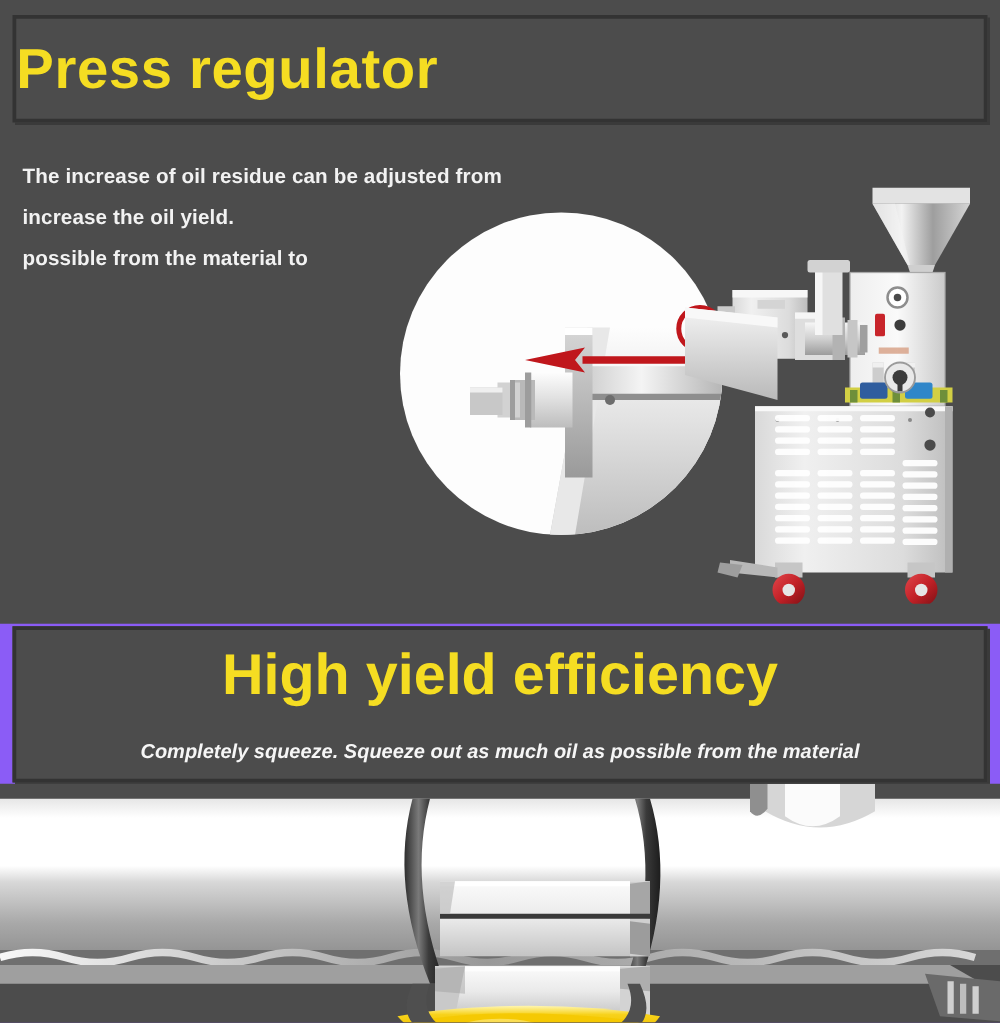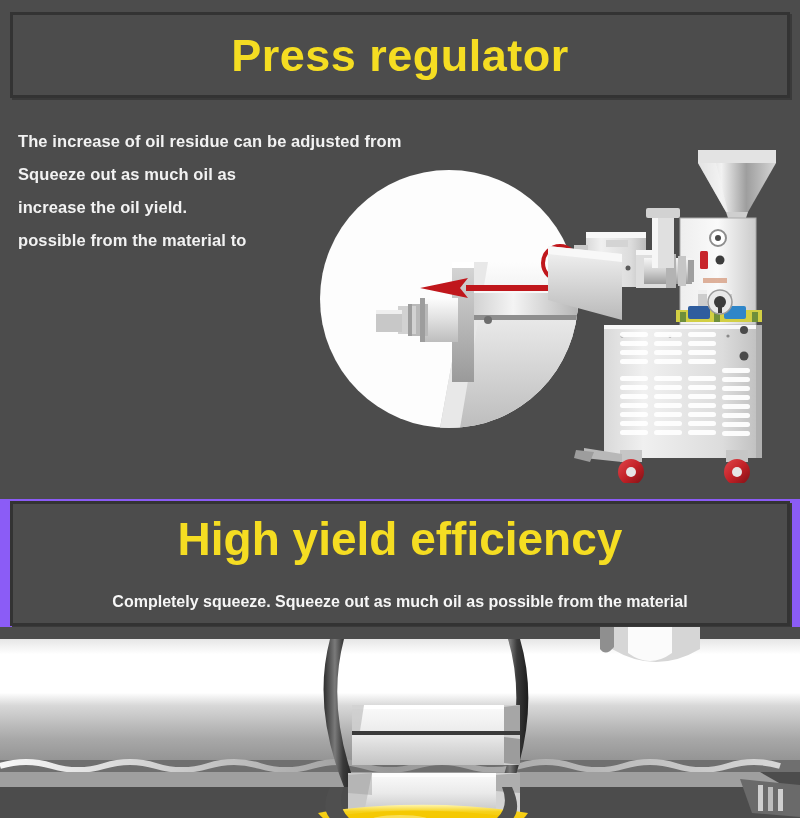--- a/index.html
+++ b/index.html
@@ -35,21 +35,20 @@
     box-shadow: 2px 2px 0 0 #3a3a3a;
   }
   #press-title-box {
     left: 10px; top: 12px;
     width: 780px; height: 86px;
   }
   #press-title {
     position: absolute;
     left: 0; right: 0; top: 50%;
     transform: translateY(-50%);
-    text-align: center;
     color: #f5dd22;
     font-size: 45px;
     font-weight: bold;
     letter-spacing: 0.5px;
     line-height: 1;
     white-space: nowrap;
   }
 
   #press-body {
     position: absolute;
@@ -116,20 +115,21 @@
     white-space: nowrap;
   }
   #yield-sub {
     position: absolute;
     left: 0; right: 0; bottom: 12px;
     text-align: center;
     color: #f6f6f6;
     font-size: 16px;
     font-weight: bold;
     white-space: nowrap;
+    font-style: italic;
   }
 
   #barrel-scene {
     position: absolute;
     left: 0; top: 128px;
     width: 800px; height: 207px;
     overflow: hidden;
     background: #4c4c4c;
   }
 </style>
@@ -139,21 +139,20 @@
 <div id="page">
 
   <div id="section-press">
 
     <div class="title-box" id="press-title-box">
       <div id="press-title">Press regulator</div>
     </div>
 
     <div id="press-body">
       <p>The increase of oil residue can be adjusted from</p>
-      <p>Squeeze out as much oil as</p>
       <p>increase the oil yield.</p>
       <p>possible from the material to</p>
     </div>
 
     <div id="magnifier">
       <svg id="mag-part" viewBox="0 0 258 258">
         <defs>
           <linearGradient id="steelV" x1="0" y1="0" x2="0" y2="1">
             <stop offset="0" stop-color="#fdfdfd"></stop>
             <stop offset="0.45" stop-color="#e2e2e2"></stop>

